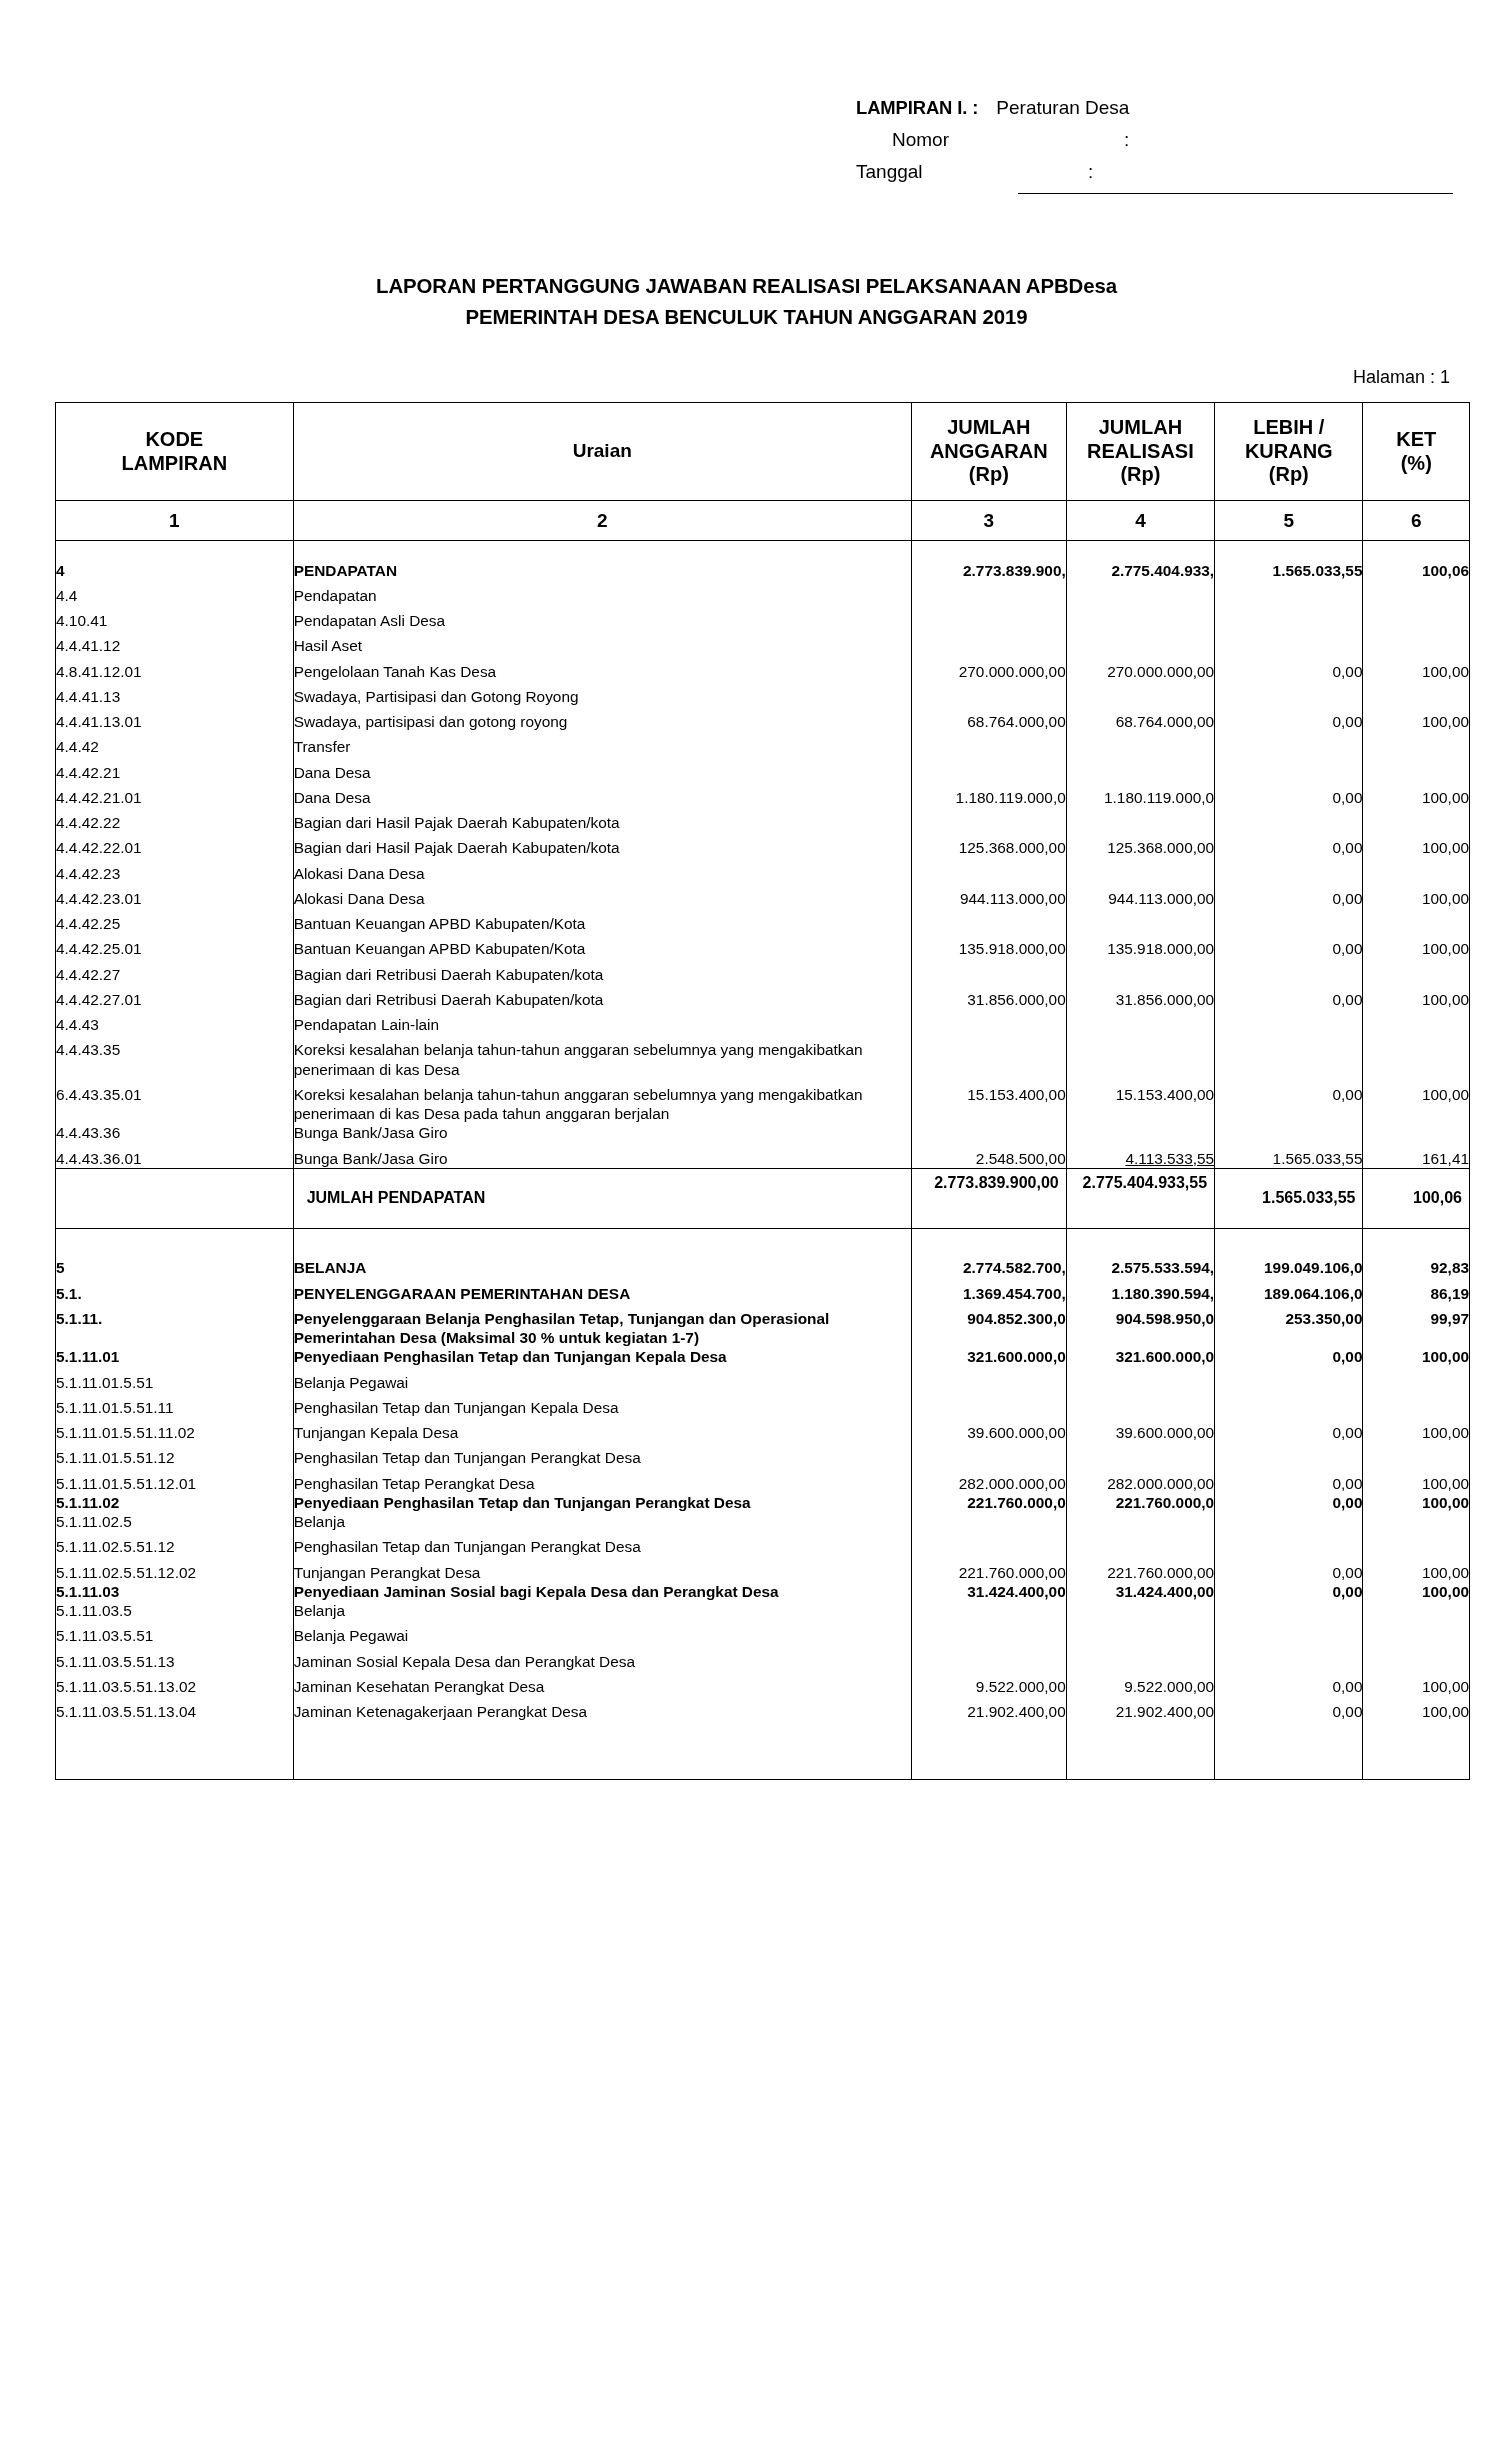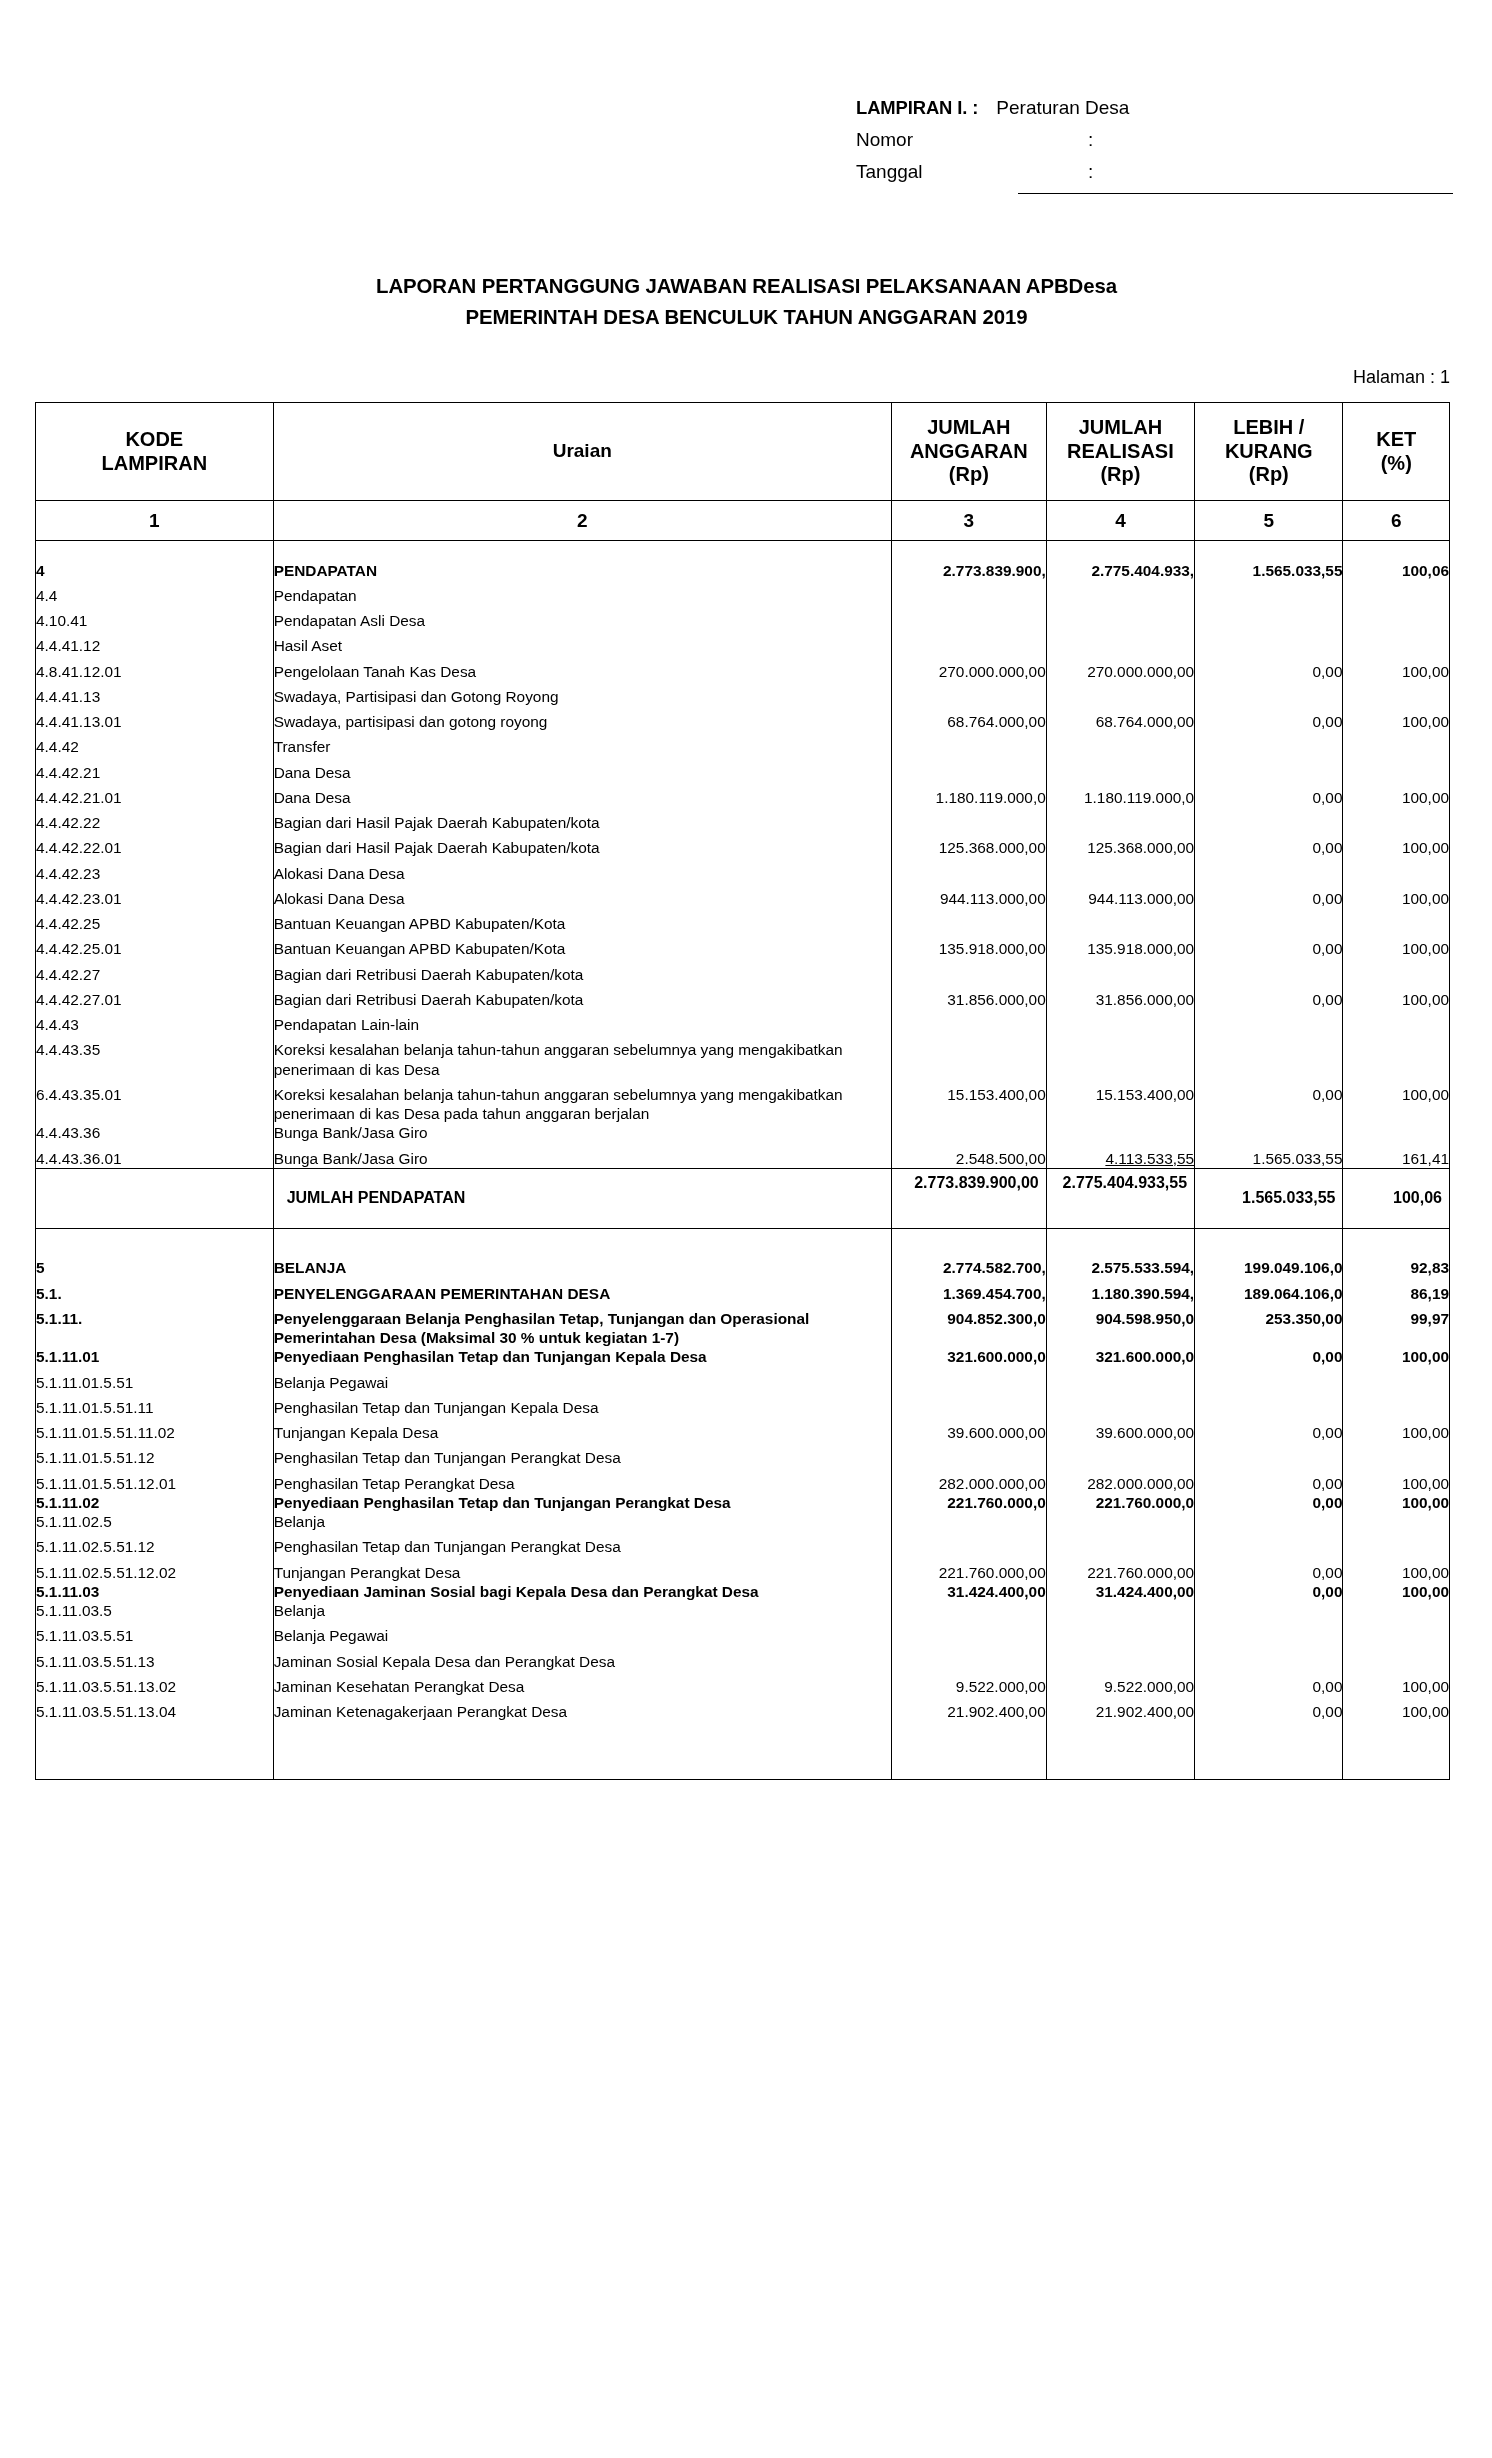--- a/index.html
+++ b/index.html
@@ -85,20 +85,21 @@
   .tbl-wrap {
     position: absolute;
     left: 35px;
     top: 402px;
     width: 1415px;
   }
   table.report {
     width: 1415px;
     border-collapse: collapse;
     table-layout: fixed;
+    margin-left: 20px;
   }
   table.report td, table.report th {
     border-left: 1.7px solid #000;
     border-right: 1.7px solid #000;
     padding: 0;
     vertical-align: top;
   }
 
   
   col.c1 { width: 221px; }
@@ -174,21 +175,21 @@
 </head>
 <body>
 
 <div class="doc-header">
   <div class="doc-header-row">
     <span class="dh-label">LAMPIRAN I. :</span>
     <span style="width:18px;display:inline-block;"></span>
     <span class="dh-value">Peraturan Desa</span>
   </div>
   <div class="doc-header-row">
-    <span class="dh-key" style="width:224px;">Nomor</span>
+    <span class="dh-key" style="width:224px;margin-left:36px;">Nomor</span>
     <span class="dh-colon">:</span>
     <span class="dh-value"></span>
   </div>
   <div class="doc-header-row">
     <span class="dh-key" style="width:224px;">Tanggal</span>
     <span class="dh-colon">:</span>
     <span class="dh-value"></span>
   </div>
   <div class="dh-rule"></div>
 </div>

